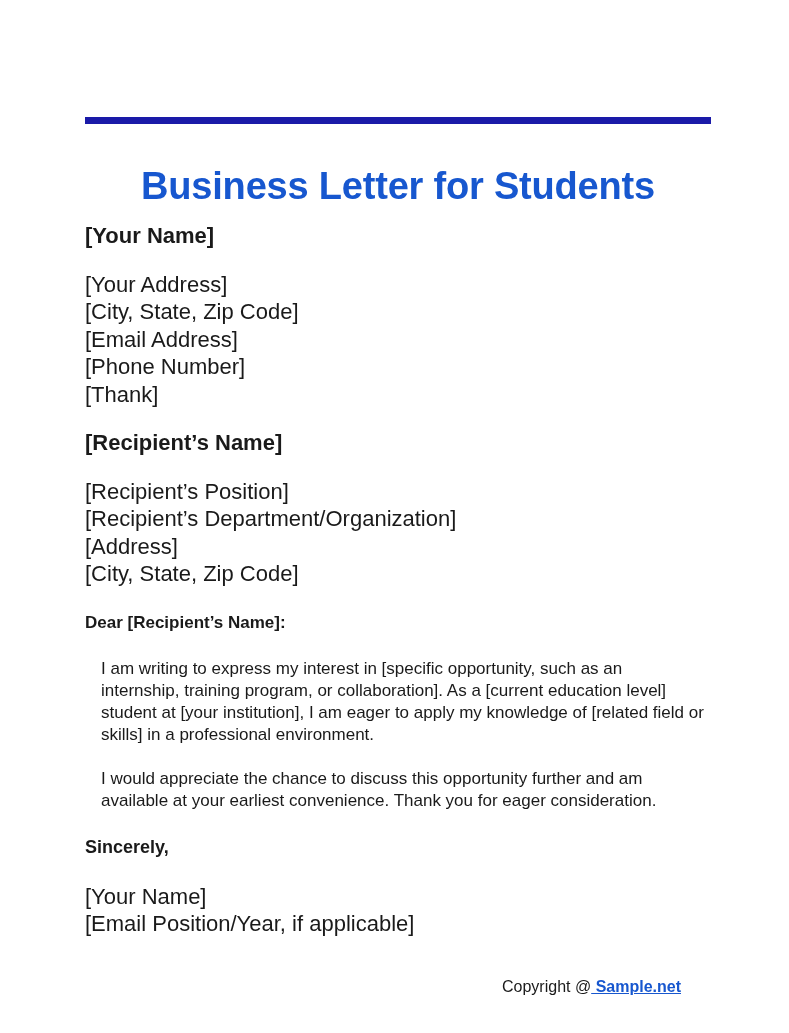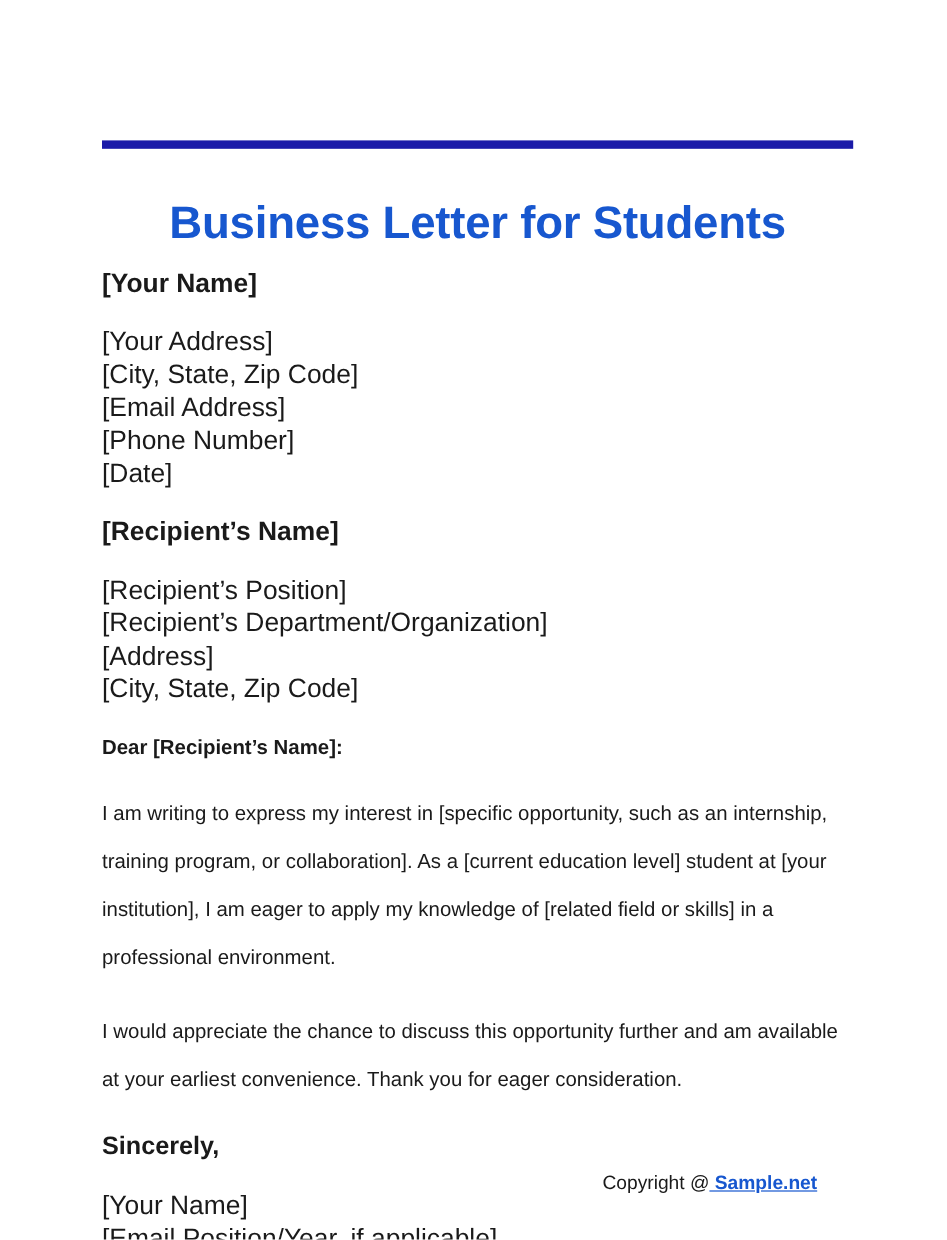--- a/index.html
+++ b/index.html
@@ -68,36 +68,36 @@
     line-height: 27.5px;
     color: #1a1a1a;
   }
 
   .line.bold {
     font-weight: bold;
   }
 
   .para {
     font-size: 17px;
-    line-height: 40px;
+    line-height: 22px;
     color: #1a1a1a;
-    margin: 0 0 22px 0;
+    margin: 0 0 22px 16px;
     text-align: left;
   }
 
   .salutation {
     font-size: 17px;
     line-height: 27.5px;
     font-weight: bold;
     color: #1a1a1a;
     margin: 0 0 22px 0;
   }
 
   .closing {
-    font-size: 21px;
+    font-size: 18px;
     line-height: 27.5px;
     font-weight: bold;
     color: #1a1a1a;
     margin: 0 0 21px 0;
   }
 
   .sender-name-block {
     margin-bottom: 21px;
   }
 
@@ -131,21 +131,21 @@
 
     <div class="block sender-name-block">
       <div class="line bold">[Your Name]</div>
     </div>
 
     <div class="block">
       <div class="line">[Your Address]</div>
       <div class="line">[City, State, Zip Code]</div>
       <div class="line">[Email Address]</div>
       <div class="line">[Phone Number]</div>
-      <div class="line">[Date]</div>
+      <div class="line">[Thank]</div>
     </div>
 
     <div class="block">
       <div class="line bold">[Recipient’s Name]</div>
     </div>
 
     <div class="block">
       <div class="line">[Recipient’s Position]</div>
       <div class="line">[Recipient’s Department/Organization]</div>
       <div class="line">[Address]</div>

